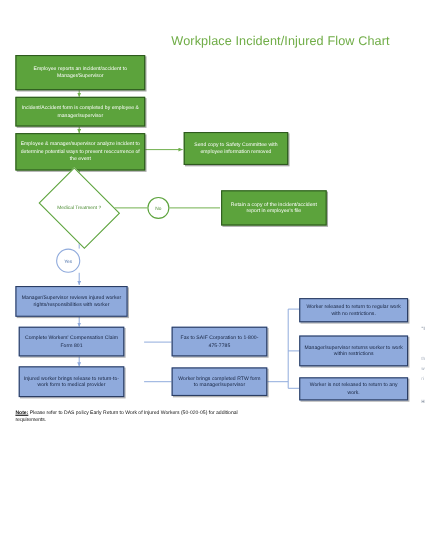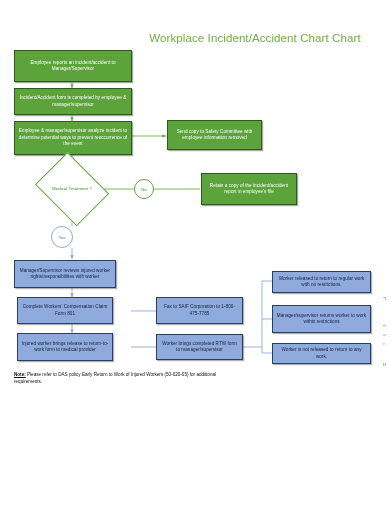--- a/index.html
+++ b/index.html
@@ -211,21 +211,21 @@
 
       <line x1="243" y1="347" x2="262" y2="347"></line>
       <line x1="262" y1="281" x2="262" y2="353"></line>
 
       <line x1="262" y1="281" x2="272" y2="281"></line>
       <line x1="262" y1="319" x2="272" y2="319"></line>
       <line x1="262" y1="353" x2="272" y2="353"></line>
     </g>
   </svg>
 
-  <div class="chart-title">Workplace Incident/Accident Chart Chart</div>
+  <div class="chart-title">Workplace Incident/Injured Flow Chart</div>
 
   <div class="node box-green" style="left:14px; top:50px; width:118px; height:32px;">
     <span class="node-text">Employee reports an incident/accident to Manager/Supervisor</span>
   </div>
 
   <div class="node box-green" style="left:14px; top:88px; width:118px; height:27px;">
     <span class="node-text">Incident/Accident form is completed by employee &amp; manager/supervisor</span>
   </div>
 
   <div class="node box-green" style="left:14px; top:121px; width:118px; height:34px;">

